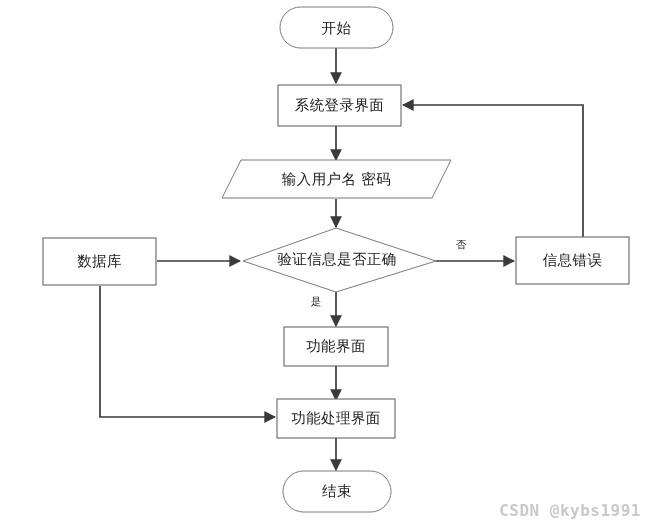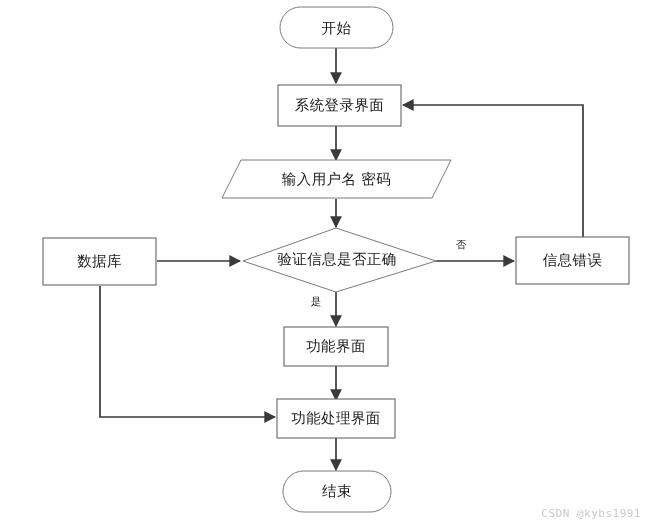--- a/index.html
+++ b/index.html
@@ -51,24 +51,25 @@
     font-size: 10.5px;
     fill: #222222;
     text-anchor: middle;
     dominant-baseline: middle;
   }
   .watermark {
     position: absolute;
     right: 8px;
     bottom: 8px;
     font-family: "DejaVu Sans Mono", "Liberation Mono", monospace;
-    font-size: 11px;
+    font-size: 16px;
     color: #c9c9c9;
     letter-spacing: 0.5px;
     user-select: none;
+    font-weight: bold;
   }
 </style>
 </head>
 <body>
 
 <div id="flow-root">
   <svg width="649" height="528" viewBox="0 0 649 528" xmlns="http://www.w3.org/2000/svg">
 
     <defs>
       <marker id="arrow" viewBox="0 0 10 10" refX="9" refY="5" markerWidth="7" markerHeight="7" orient="auto-start-reverse">

